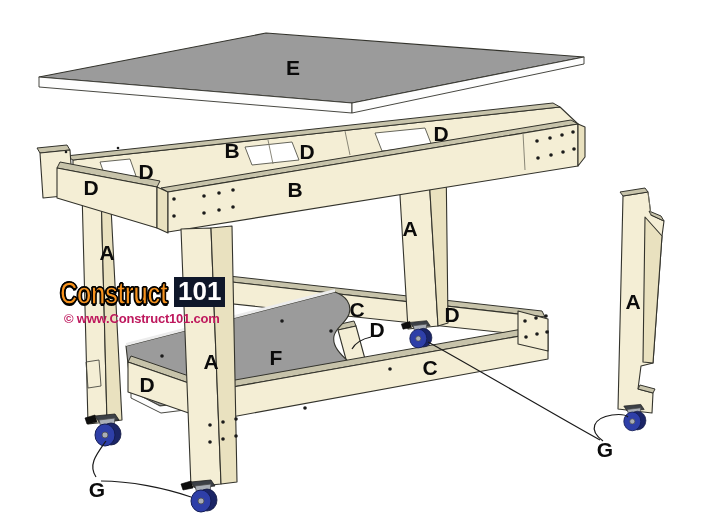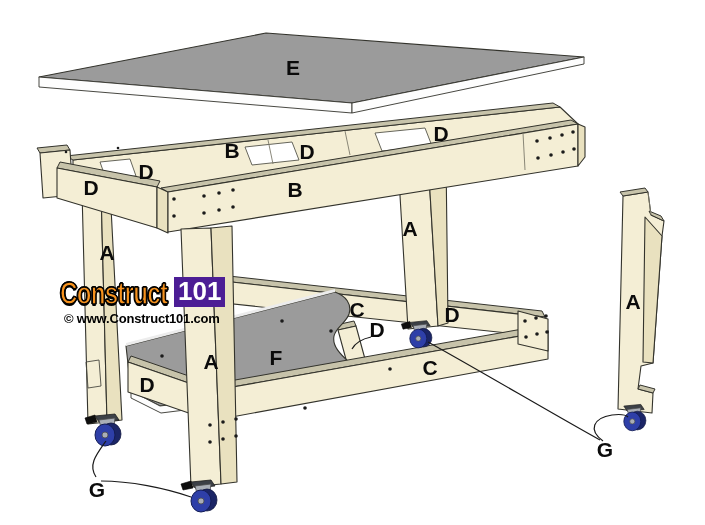--- a/index.html
+++ b/index.html
@@ -22,24 +22,24 @@
   .cm{fill:var(--caster_metal);stroke:#4a4a4a;stroke-width:0.8;}
   .cp{fill:#3c4046;stroke:#1d1d1d;stroke-width:0.8;}
   .cb{fill:#0e0e0e;stroke:#000;stroke-width:0.6;}
   .part-label{font:700 21px "Liberation Sans",sans-serif;fill:#0b0b0b;text-anchor:middle;}
   
   .brand{position:absolute;left:60px;top:276px;white-space:nowrap;}
   .brand-main{display:inline-block;font:700 31px "Liberation Sans",sans-serif;
     color:var(--brand_orange);letter-spacing:-1px;transform:scaleX(0.78);
     transform-origin:left top;-webkit-text-stroke:1.4px #000;
     text-shadow:1.5px 0 #000,-1.5px 0 #000,0 1.5px #000,0 -1.5px #000;}
-  .brand-badge{position:absolute;left:114px;top:1px;background:#4c1d95;color:#fff;
+  .brand-badge{position:absolute;left:114px;top:1px;background:#0f172a;color:#fff;
     font:700 26px "Liberation Sans",sans-serif;padding:1px 4px 3px;line-height:1;}
   .brand-tagline{position:absolute;left:64px;top:311px;
-    font:700 13px "Liberation Sans",sans-serif;color:#000000;letter-spacing:-0.2px;}
+    font:700 13px "Liberation Sans",sans-serif;color:#be185d;letter-spacing:-0.2px;}
 </style>
 </head>
 <body>
 
 <div id="stage">
 <svg width="705" height="525" viewBox="0 0 705 525">
 
   <g>
     <polygon class="gp" points="39,77 266,33 584,57 352,103"></polygon>
     <polygon class="we" points="39,77 352,103 352,113 39,87"></polygon>

